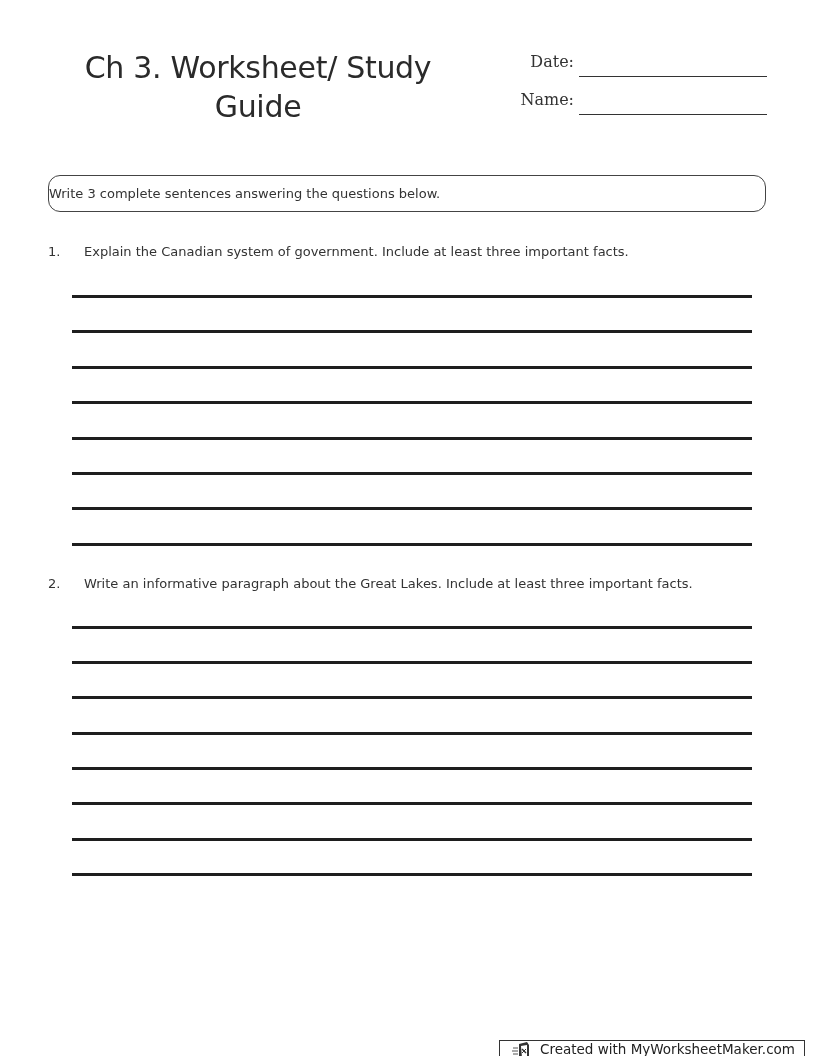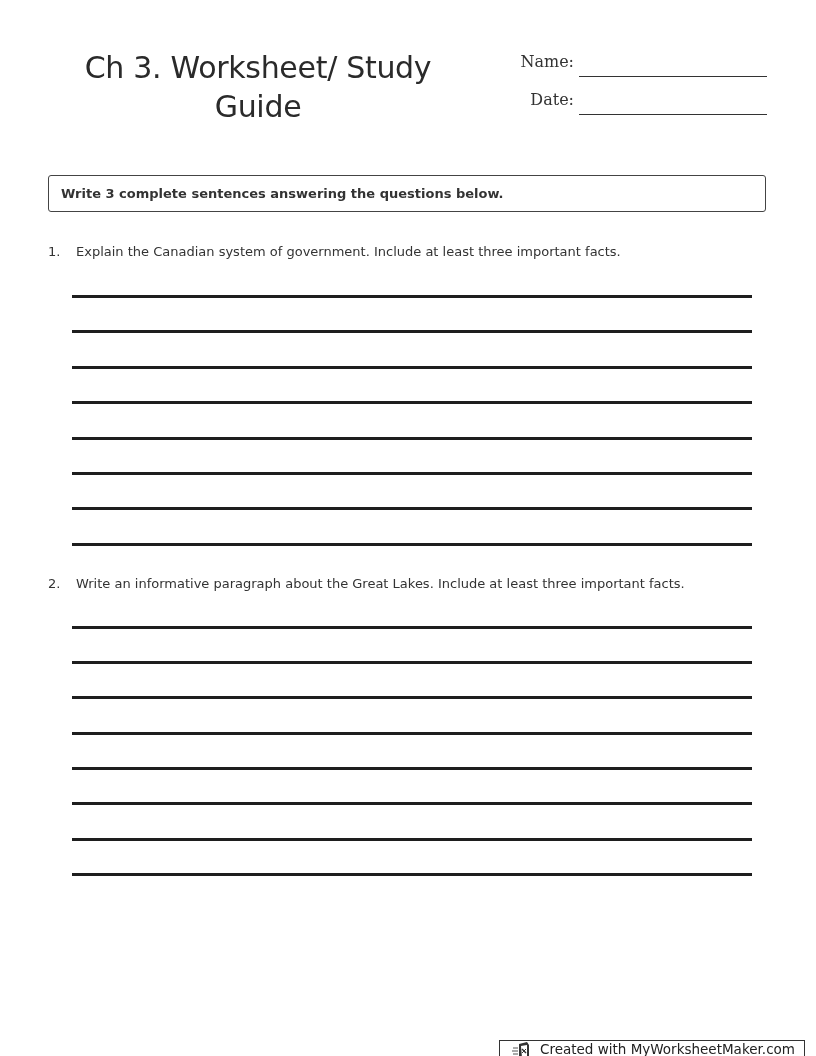--- a/index.html
+++ b/index.html
@@ -14,49 +14,49 @@
   .meta-label {
     position: absolute; right: 196px; top: 0;
     font-family: "DejaVu Serif", serif; font-size: 16px; color: #333;
   }
   .meta-line {
     position: absolute; left: 79px; top: 24px; width: 188px; height: 0;
     border-bottom: 1.5px solid #333;
   }
   .instr {
     position: absolute; left: 48px; top: 175px; width: 718px; height: 37px;
-    border: 1.5px solid #444; border-radius: 3px; box-sizing: border-box;
+    border: 1.5px solid #444; border-radius: 12px; box-sizing: border-box;
     font-family: "DejaVu Sans", sans-serif; font-size: 13px; color: #333;
-    padding-left: 12px; line-height: 35px; font-weight: bold;
+    line-height: 35px;
   }
   .q { position: absolute; left: 48px; font-family: "DejaVu Sans", sans-serif; font-size: 13px; color: #333; }
   .q .num { position: absolute; left: 0; top: 0; }
-  .q .txt { position: absolute; left: 28px; top: 0; white-space: nowrap; }
+  .q .txt { position: absolute; left: 36px; top: 0; white-space: nowrap; }
   .lines { position: absolute; left: 72px; width: 680px; }
   .wline { position: absolute; left: 0; width: 680px; height: 2.5px; background: #1e1e1e; }
   .footer {
     position: absolute; left: 499px; top: 1040px; width: 306px; height: 43px;
     border: 1.5px solid #333; box-sizing: border-box;
     display: flex; align-items: flex-start; padding-left: 12px;
     font-family: "DejaVu Sans", sans-serif; font-size: 13.5px; color: #222;
   }
   .logo { width: 20px; height: 20px; margin-right: 8px; }
 </style>
 </head>
 <body>
 
 <div class="title">Ch 3. Worksheet/ Study Guide</div>
 
 <div class="meta">
   <div class="meta-row">
-    <span class="meta-label">Name:</span>
+    <span class="meta-label">Date:</span>
     <span class="meta-line"></span>
   </div>
   <div class="meta-row">
-    <span class="meta-label">Date:</span>
+    <span class="meta-label">Name:</span>
     <span class="meta-line"></span>
   </div>
 </div>
 
 <div class="instr">Write 3 complete sentences answering the questions below.</div>
 
 <div class="q" style="top:244px;">
   <span class="num">1.</span>
   <span class="txt">Explain the Canadian system of government. Include at least three important facts.</span>
 </div>

